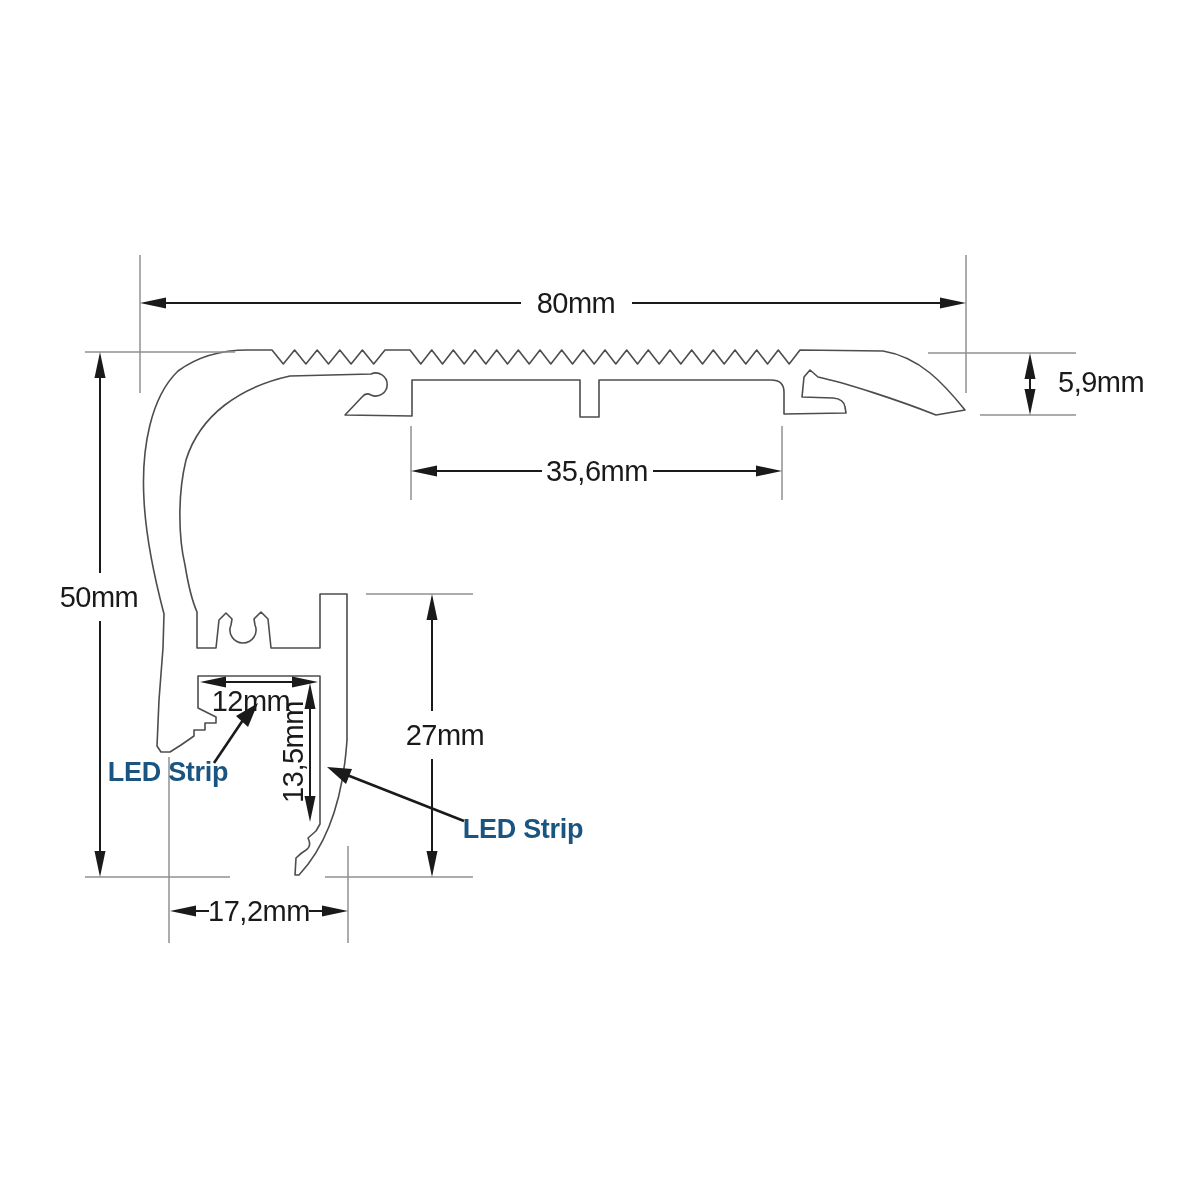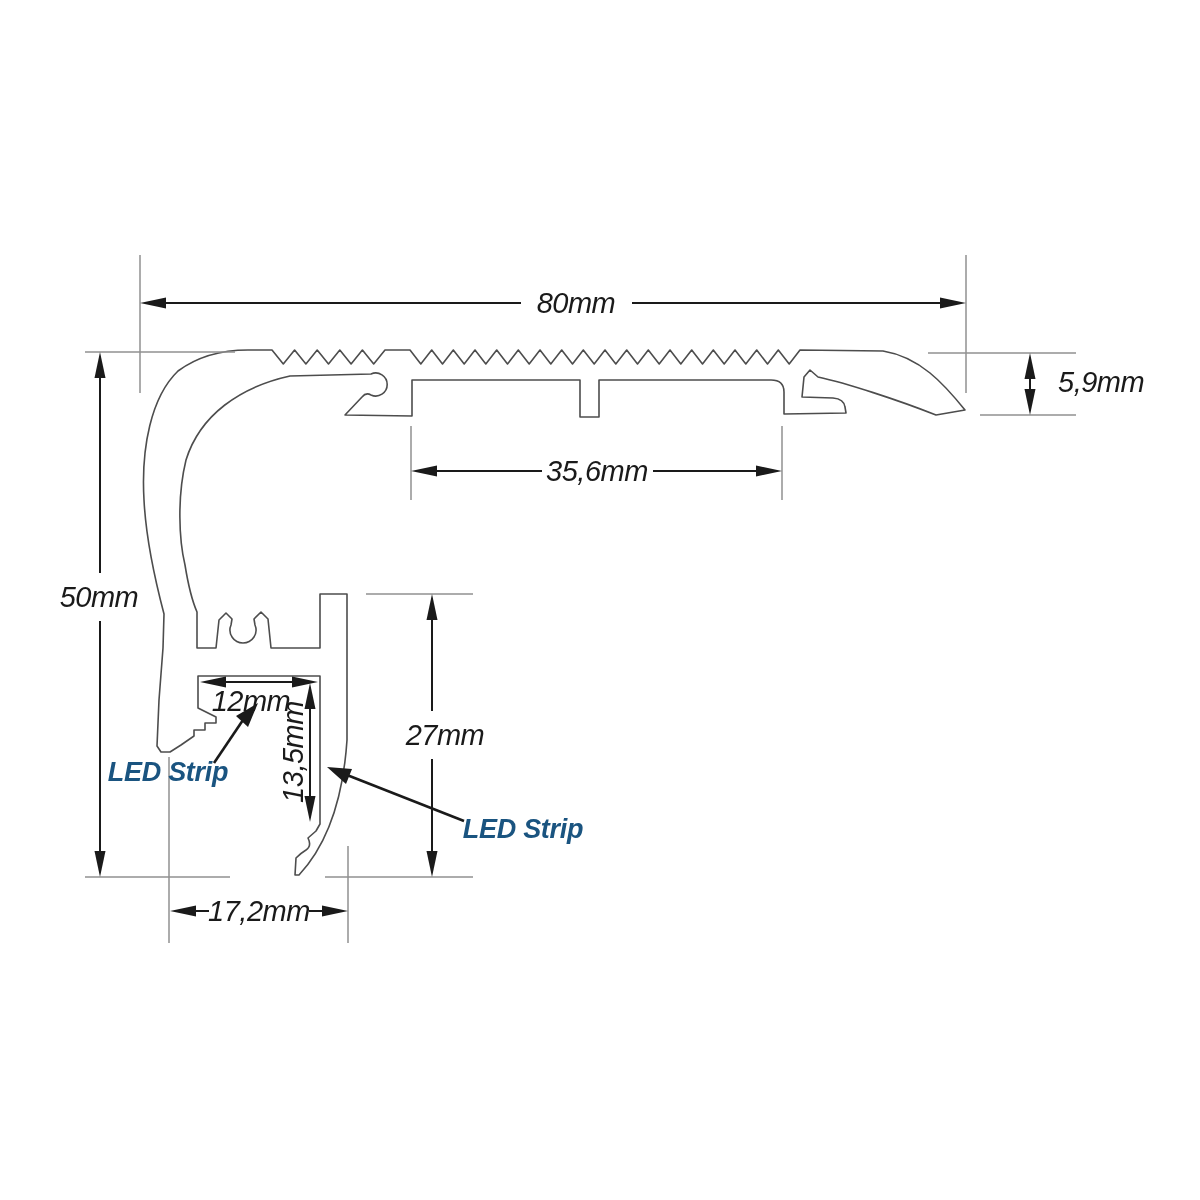--- a/index.html
+++ b/index.html
@@ -1,19 +1,19 @@
 <!DOCTYPE html>
 <html style="--bg: #ffffff; --line: #4d4d4d; --dim: #1a1a1a; --ref: #909090; --led: #1a5480;"><head>
 <meta charset="utf-8">
 <style>
   :root{
     --bg:#ffffff; --line:#4d4d4d; --dim:#1a1a1a; --ref:#909090; --led:#1a5480;
   }
   html,body{margin:0;padding:0;background:var(--bg);}
-  .stage{width:1200px;height:1200px;position:relative;background:var(--bg);font-style:italic;}
+  .stage{width:1200px;height:1200px;position:relative;background:var(--bg);}
   svg{display:block;}
   .profile{fill:#ffffff;stroke:var(--line);stroke-width:1.6;stroke-linejoin:round;}
   .ref{stroke:var(--ref);stroke-width:1.5;fill:none;}
   .dim{stroke:var(--dim);stroke-width:2;fill:none;}
   .head{fill:var(--dim);stroke:none;}
   .leader{stroke:var(--dim);stroke-width:2.6;fill:none;}
   .lhead{fill:var(--dim);stroke:none;}
   text{font-family:"Liberation Sans","DejaVu Sans",sans-serif;fill:var(--dim);}
   .dimtext{font-size:29px;letter-spacing:-0.5px;}
   .mid{text-anchor:middle;}

